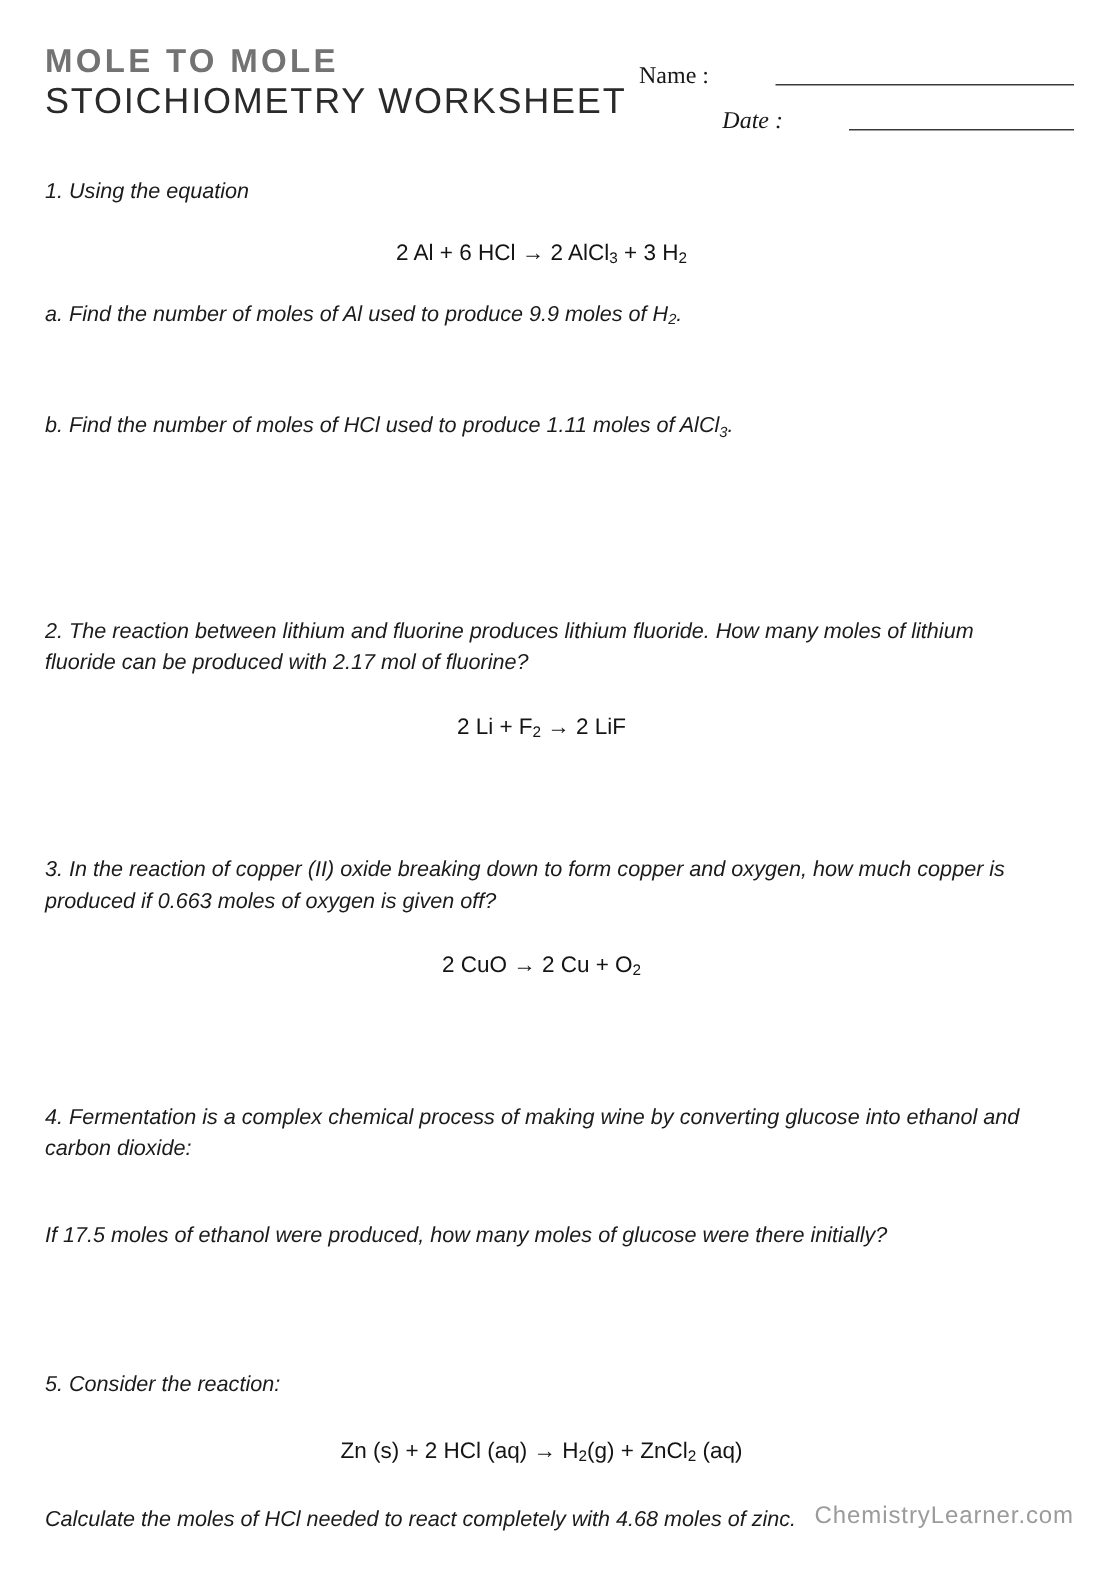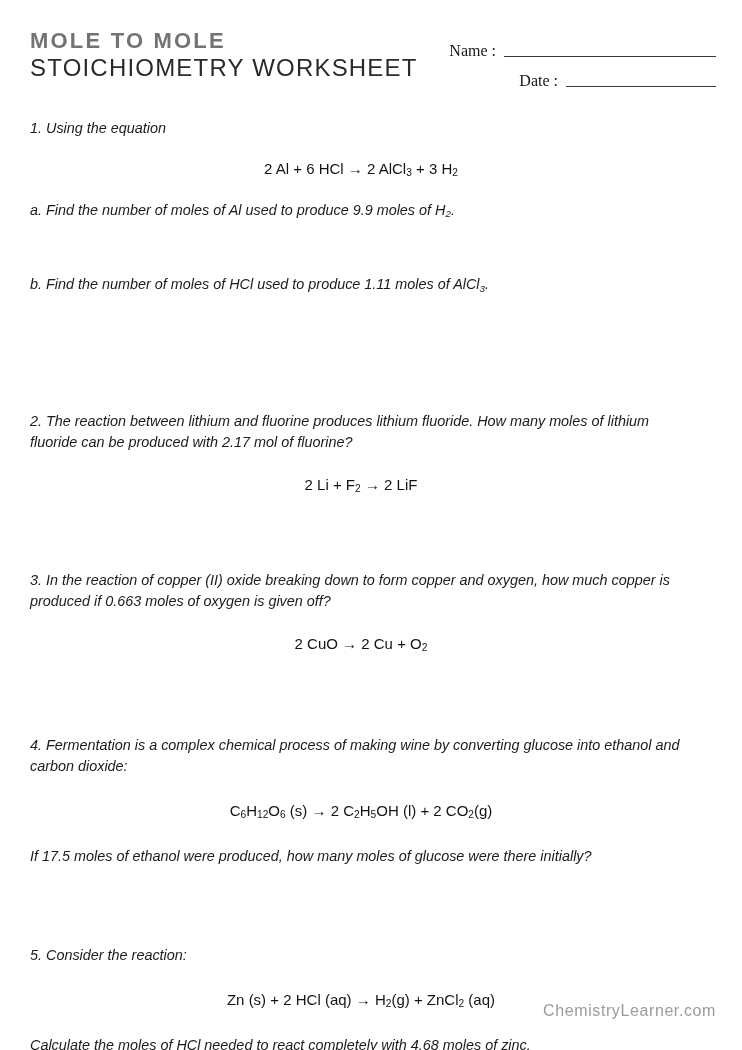--- a/index.html
+++ b/index.html
@@ -58,23 +58,25 @@
     position: absolute;
     right: 0;
     top: 8px;
     width: 290px;
   }
   .field-row {
     display: flex;
     align-items: flex-end;
     justify-content: flex-end;
     height: 26px;
+    gap: 36px;
   }
   .field-row.date-row {
     padding-top: 4px;
+    font-style: italic;
   }
   .field-label {
     font-family: "Liberation Serif", serif;
     font-size: 16px;
     color: #171717;
     white-space: nowrap;
     padding-bottom: 2px;
   }
   .field-line {
     display: inline-block;
@@ -190,21 +192,20 @@
       <div class="sp-16"></div>
       <p class="equation">2 CuO → 2 Cu + O<sub>2</sub></p>
     </div>
 
     <div class="sp-52"></div>
     <div class="sp-22"></div>
 
     <div>
       <p class="qtext">4. Fermentation is a complex chemical process of making wine by converting glucose into ethanol and carbon dioxide:</p>
       <div class="sp-18"></div>
-      <p class="equation">C<sub>6</sub>H<sub>12</sub>O<sub>6</sub> (s) → 2 C<sub>2</sub>H<sub>5</sub>OH (l) + 2 CO<sub>2</sub>(g)</p>
       <div class="sp-18"></div>
       <p class="qtext">If 17.5 moles of ethanol were produced, how many moles of glucose were there initially?</p>
     </div>
 
     <div class="sp-52"></div>
     <div class="sp-26"></div>
 
     <div>
       <p class="qtext">5. Consider the reaction:</p>
       <div class="sp-18"></div>

